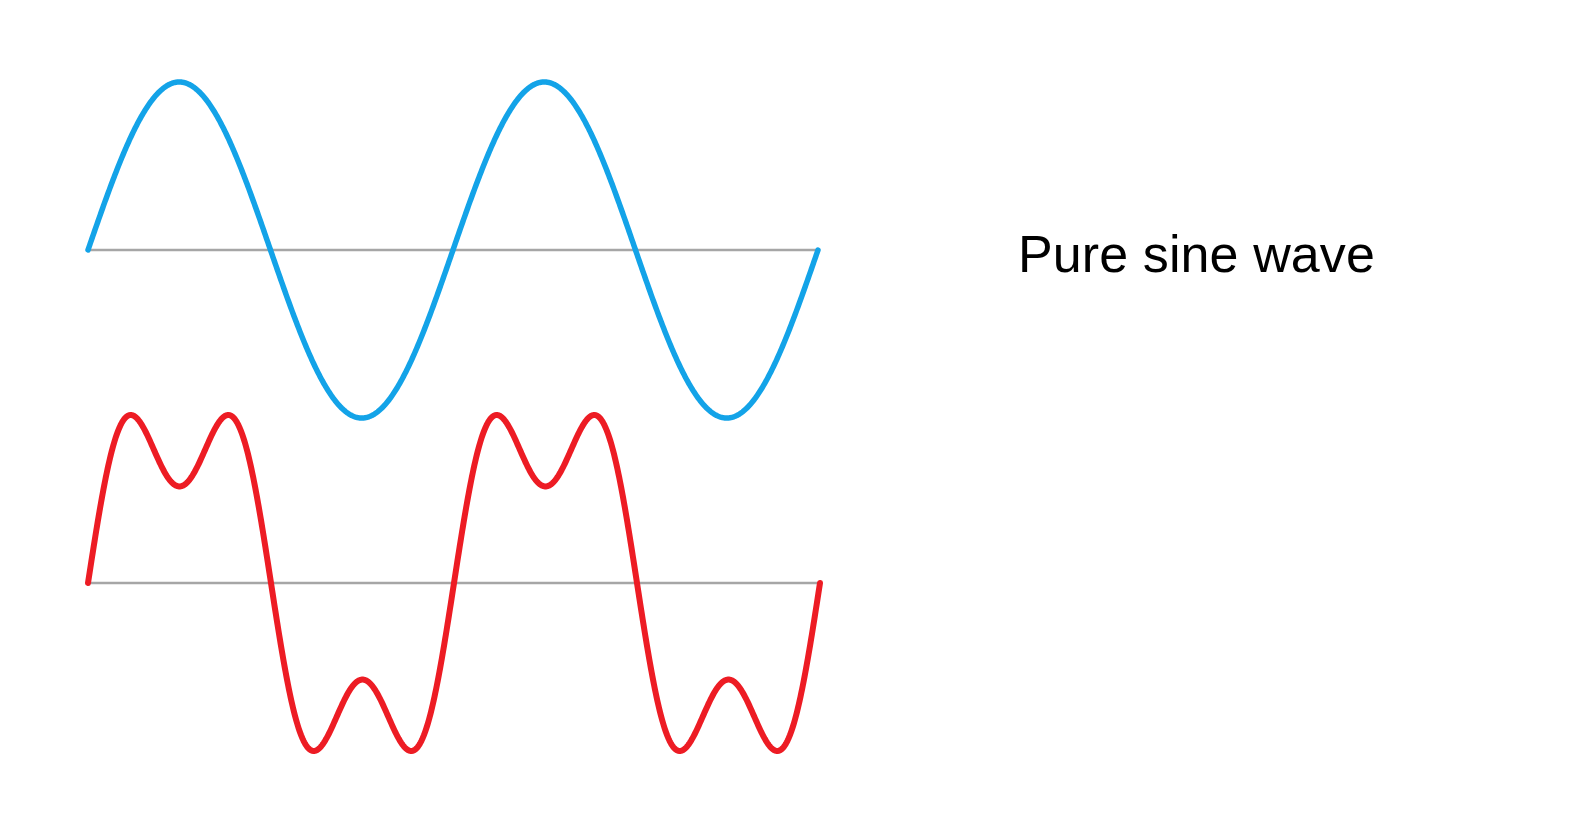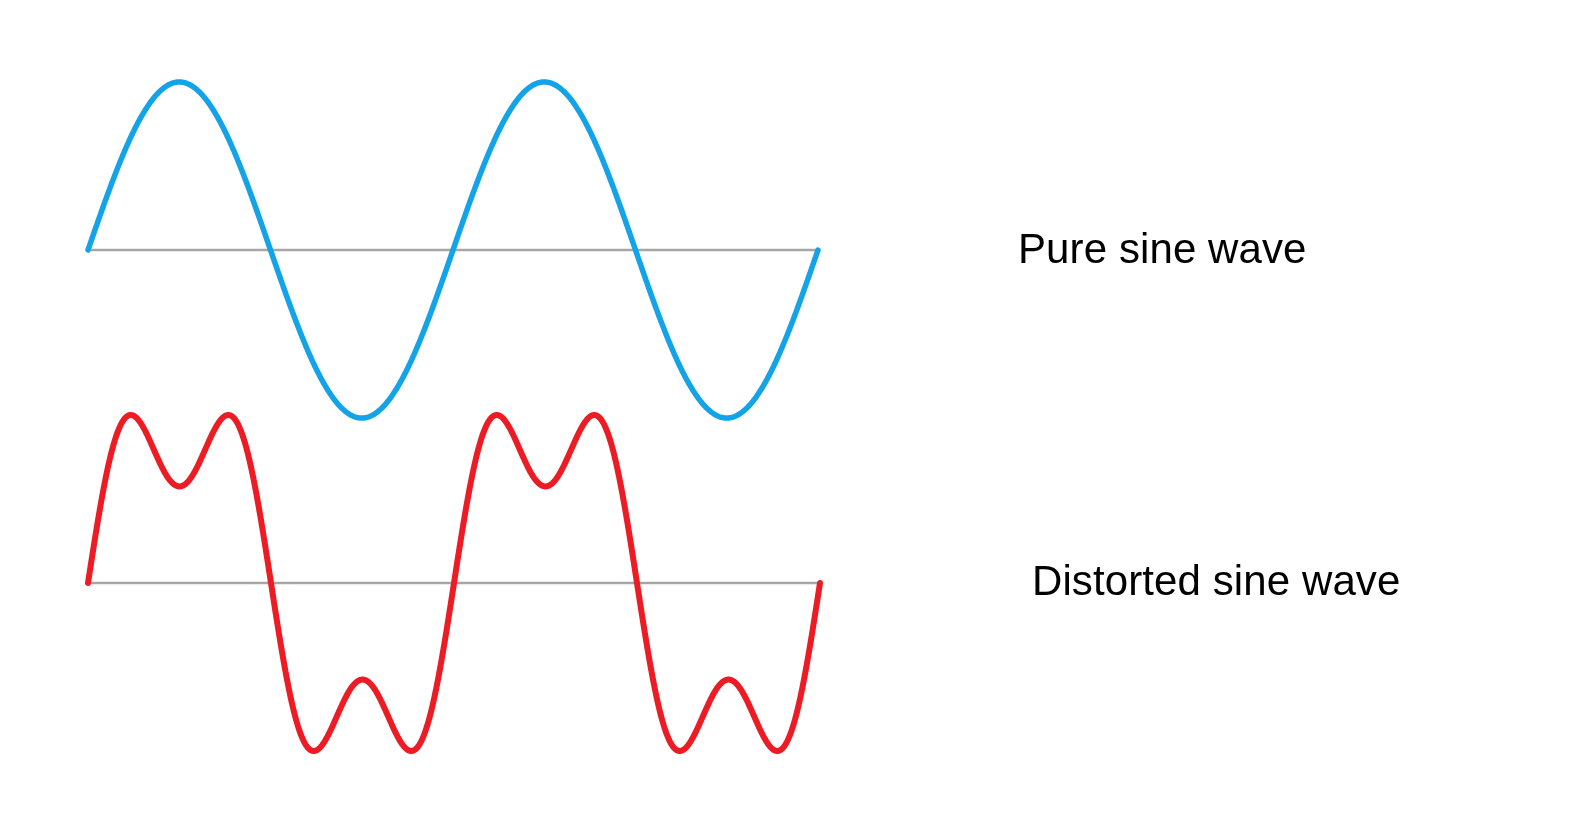--- a/index.html
+++ b/index.html
@@ -26,21 +26,21 @@
     position: absolute;
     left: 0;
     top: 0;
     width: 1585px;
     height: 834px;
     display: block;
   }
   .wave-label {
     position: absolute;
     font-family: "Liberation Sans", sans-serif;
-    font-size: 42px;
+    font-size: 52px;
     font-weight: 400;
     color: #000000;
     white-space: nowrap;
     letter-spacing: 0.1px;
     line-height: 1;
   }
   #label-pure {
     left: 1018px;
     top: 228px;
   }
@@ -60,15 +60,14 @@
 
     <path id="path-pure" fill="none" stroke="#13A3E8" stroke-width="5.5" stroke-linecap="round" stroke-linejoin="round" d="M88.00 250.00 L88.81 247.65 L89.62 245.31 L90.43 242.96 L91.24 240.62 L92.06 238.28 L92.87 235.94 L93.68 233.61 L94.49 231.27 L95.30 228.94 L96.11 226.62 L96.92 224.30 L97.73 221.98 L98.54 219.67 L99.36 217.37 L100.17 215.07 L100.98 212.78 L101.79 210.50 L102.60 208.22 L103.41 205.95 L104.22 203.69 L105.03 201.44 L105.84 199.20 L106.66 196.97 L107.47 194.75 L108.28 192.54 L109.09 190.34 L109.90 188.16 L110.71 185.98 L111.52 183.82 L112.33 181.67 L113.14 179.53 L113.96 177.41 L114.77 175.30 L115.58 173.21 L116.39 171.13 L117.20 169.07 L118.01 167.02 L118.82 164.99 L119.63 162.97 L120.44 160.97 L121.26 158.99 L122.07 157.03 L122.88 155.09 L123.69 153.16 L124.50 151.25 L125.31 149.36 L126.12 147.50 L126.93 145.65 L127.74 143.82 L128.56 142.01 L129.37 140.23 L130.18 138.46 L130.99 136.72 L131.80 135.00 L132.61 133.30 L133.42 131.62 L134.23 129.97 L135.04 128.34 L135.86 126.73 L136.67 125.15 L137.48 123.59 L138.29 122.06 L139.10 120.55 L139.91 119.07 L140.72 117.61 L141.53 116.18 L142.34 114.78 L143.16 113.40 L143.97 112.05 L144.78 110.72 L145.59 109.42 L146.40 108.15 L147.21 106.91 L148.02 105.69 L148.83 104.51 L149.64 103.35 L150.46 102.22 L151.27 101.12 L152.08 100.05 L152.89 99.00 L153.70 97.99 L154.51 97.01 L155.32 96.05 L156.13 95.13 L156.94 94.23 L157.76 93.37 L158.57 92.54 L159.38 91.73 L160.19 90.96 L161.00 90.22 L161.81 89.51 L162.62 88.84 L163.43 88.19 L164.24 87.57 L165.06 86.99 L165.87 86.44 L166.68 85.92 L167.49 85.43 L168.30 84.98 L169.11 84.55 L169.92 84.16 L170.73 83.80 L171.54 83.48 L172.36 83.18 L173.17 82.92 L173.98 82.69 L174.79 82.50 L175.60 82.33 L176.41 82.20 L177.22 82.10 L178.03 82.04 L178.84 82.00 L179.66 82.00 L180.47 82.04 L181.28 82.10 L182.09 82.20 L182.90 82.33 L183.71 82.50 L184.52 82.69 L185.33 82.92 L186.14 83.18 L186.96 83.48 L187.77 83.80 L188.58 84.16 L189.39 84.55 L190.20 84.98 L191.01 85.43 L191.82 85.92 L192.63 86.44 L193.44 86.99 L194.26 87.57 L195.07 88.19 L195.88 88.84 L196.69 89.51 L197.50 90.22 L198.31 90.96 L199.12 91.73 L199.93 92.54 L200.74 93.37 L201.56 94.23 L202.37 95.13 L203.18 96.05 L203.99 97.01 L204.80 97.99 L205.61 99.00 L206.42 100.05 L207.23 101.12 L208.04 102.22 L208.86 103.35 L209.67 104.51 L210.48 105.69 L211.29 106.91 L212.10 108.15 L212.91 109.42 L213.72 110.72 L214.53 112.05 L215.34 113.40 L216.16 114.78 L216.97 116.18 L217.78 117.61 L218.59 119.07 L219.40 120.55 L220.21 122.06 L221.02 123.59 L221.83 125.15 L222.64 126.73 L223.46 128.34 L224.27 129.97 L225.08 131.62 L225.89 133.30 L226.70 135.00 L227.51 136.72 L228.32 138.46 L229.13 140.23 L229.94 142.01 L230.76 143.82 L231.57 145.65 L232.38 147.50 L233.19 149.36 L234.00 151.25 L234.81 153.16 L235.62 155.09 L236.43 157.03 L237.24 158.99 L238.06 160.97 L238.87 162.97 L239.68 164.99 L240.49 167.02 L241.30 169.07 L242.11 171.13 L242.92 173.21 L243.73 175.30 L244.54 177.41 L245.36 179.53 L246.17 181.67 L246.98 183.82 L247.79 185.98 L248.60 188.16 L249.41 190.34 L250.22 192.54 L251.03 194.75 L251.84 196.97 L252.66 199.20 L253.47 201.44 L254.28 203.69 L255.09 205.95 L255.90 208.22 L256.71 210.50 L257.52 212.78 L258.33 215.07 L259.14 217.37 L259.96 219.67 L260.77 221.98 L261.58 224.30 L262.39 226.62 L263.20 228.94 L264.01 231.27 L264.82 233.61 L265.63 235.94 L266.44 238.28 L267.26 240.62 L268.07 242.96 L268.88 245.31 L269.69 247.65 L270.50 250.00 L271.31 252.35 L272.12 254.69 L272.93 257.04 L273.74 259.38 L274.56 261.72 L275.37 264.06 L276.18 266.39 L276.99 268.73 L277.80 271.06 L278.61 273.38 L279.42 275.70 L280.23 278.02 L281.04 280.33 L281.86 282.63 L282.67 284.93 L283.48 287.22 L284.29 289.50 L285.10 291.78 L285.91 294.05 L286.72 296.31 L287.53 298.56 L288.34 300.80 L289.16 303.03 L289.97 305.25 L290.78 307.46 L291.59 309.66 L292.40 311.84 L293.21 314.02 L294.02 316.18 L294.83 318.33 L295.64 320.47 L296.46 322.59 L297.27 324.70 L298.08 326.79 L298.89 328.87 L299.70 330.93 L300.51 332.98 L301.32 335.01 L302.13 337.03 L302.94 339.03 L303.76 341.01 L304.57 342.97 L305.38 344.91 L306.19 346.84 L307.00 348.75 L307.81 350.64 L308.62 352.50 L309.43 354.35 L310.24 356.18 L311.06 357.99 L311.87 359.77 L312.68 361.54 L313.49 363.28 L314.30 365.00 L315.11 366.70 L315.92 368.38 L316.73 370.03 L317.54 371.66 L318.36 373.27 L319.17 374.85 L319.98 376.41 L320.79 377.94 L321.60 379.45 L322.41 380.93 L323.22 382.39 L324.03 383.82 L324.84 385.22 L325.66 386.60 L326.47 387.95 L327.28 389.28 L328.09 390.58 L328.90 391.85 L329.71 393.09 L330.52 394.31 L331.33 395.49 L332.14 396.65 L332.96 397.78 L333.77 398.88 L334.58 399.95 L335.39 401.00 L336.20 402.01 L337.01 402.99 L337.82 403.95 L338.63 404.87 L339.44 405.77 L340.26 406.63 L341.07 407.46 L341.88 408.27 L342.69 409.04 L343.50 409.78 L344.31 410.49 L345.12 411.16 L345.93 411.81 L346.74 412.43 L347.56 413.01 L348.37 413.56 L349.18 414.08 L349.99 414.57 L350.80 415.02 L351.61 415.45 L352.42 415.84 L353.23 416.20 L354.04 416.52 L354.86 416.82 L355.67 417.08 L356.48 417.31 L357.29 417.50 L358.10 417.67 L358.91 417.80 L359.72 417.90 L360.53 417.96 L361.34 418.00 L362.16 418.00 L362.97 417.96 L363.78 417.90 L364.59 417.80 L365.40 417.67 L366.21 417.50 L367.02 417.31 L367.83 417.08 L368.64 416.82 L369.46 416.52 L370.27 416.20 L371.08 415.84 L371.89 415.45 L372.70 415.02 L373.51 414.57 L374.32 414.08 L375.13 413.56 L375.94 413.01 L376.76 412.43 L377.57 411.81 L378.38 411.16 L379.19 410.49 L380.00 409.78 L380.81 409.04 L381.62 408.27 L382.43 407.46 L383.24 406.63 L384.06 405.77 L384.87 404.87 L385.68 403.95 L386.49 402.99 L387.30 402.01 L388.11 401.00 L388.92 399.95 L389.73 398.88 L390.54 397.78 L391.36 396.65 L392.17 395.49 L392.98 394.31 L393.79 393.09 L394.60 391.85 L395.41 390.58 L396.22 389.28 L397.03 387.95 L397.84 386.60 L398.66 385.22 L399.47 383.82 L400.28 382.39 L401.09 380.93 L401.90 379.45 L402.71 377.94 L403.52 376.41 L404.33 374.85 L405.14 373.27 L405.96 371.66 L406.77 370.03 L407.58 368.38 L408.39 366.70 L409.20 365.00 L410.01 363.28 L410.82 361.54 L411.63 359.77 L412.44 357.99 L413.26 356.18 L414.07 354.35 L414.88 352.50 L415.69 350.64 L416.50 348.75 L417.31 346.84 L418.12 344.91 L418.93 342.97 L419.74 341.01 L420.56 339.03 L421.37 337.03 L422.18 335.01 L422.99 332.98 L423.80 330.93 L424.61 328.87 L425.42 326.79 L426.23 324.70 L427.04 322.59 L427.86 320.47 L428.67 318.33 L429.48 316.18 L430.29 314.02 L431.10 311.84 L431.91 309.66 L432.72 307.46 L433.53 305.25 L434.34 303.03 L435.16 300.80 L435.97 298.56 L436.78 296.31 L437.59 294.05 L438.40 291.78 L439.21 289.50 L440.02 287.22 L440.83 284.93 L441.64 282.63 L442.46 280.33 L443.27 278.02 L444.08 275.70 L444.89 273.38 L445.70 271.06 L446.51 268.73 L447.32 266.39 L448.13 264.06 L448.94 261.72 L449.76 259.38 L450.57 257.04 L451.38 254.69 L452.19 252.35 L453.00 250.00 L453.81 247.65 L454.62 245.31 L455.43 242.96 L456.24 240.62 L457.06 238.28 L457.87 235.94 L458.68 233.61 L459.49 231.27 L460.30 228.94 L461.11 226.62 L461.92 224.30 L462.73 221.98 L463.54 219.67 L464.36 217.37 L465.17 215.07 L465.98 212.78 L466.79 210.50 L467.60 208.22 L468.41 205.95 L469.22 203.69 L470.03 201.44 L470.84 199.20 L471.66 196.97 L472.47 194.75 L473.28 192.54 L474.09 190.34 L474.90 188.16 L475.71 185.98 L476.52 183.82 L477.33 181.67 L478.14 179.53 L478.96 177.41 L479.77 175.30 L480.58 173.21 L481.39 171.13 L482.20 169.07 L483.01 167.02 L483.82 164.99 L484.63 162.97 L485.44 160.97 L486.26 158.99 L487.07 157.03 L487.88 155.09 L488.69 153.16 L489.50 151.25 L490.31 149.36 L491.12 147.50 L491.93 145.65 L492.74 143.82 L493.56 142.01 L494.37 140.23 L495.18 138.46 L495.99 136.72 L496.80 135.00 L497.61 133.30 L498.42 131.62 L499.23 129.97 L500.04 128.34 L500.86 126.73 L501.67 125.15 L502.48 123.59 L503.29 122.06 L504.10 120.55 L504.91 119.07 L505.72 117.61 L506.53 116.18 L507.34 114.78 L508.16 113.40 L508.97 112.05 L509.78 110.72 L510.59 109.42 L511.40 108.15 L512.21 106.91 L513.02 105.69 L513.83 104.51 L514.64 103.35 L515.46 102.22 L516.27 101.12 L517.08 100.05 L517.89 99.00 L518.70 97.99 L519.51 97.01 L520.32 96.05 L521.13 95.13 L521.94 94.23 L522.76 93.37 L523.57 92.54 L524.38 91.73 L525.19 90.96 L526.00 90.22 L526.81 89.51 L527.62 88.84 L528.43 88.19 L529.24 87.57 L530.06 86.99 L530.87 86.44 L531.68 85.92 L532.49 85.43 L533.30 84.98 L534.11 84.55 L534.92 84.16 L535.73 83.80 L536.54 83.48 L537.36 83.18 L538.17 82.92 L538.98 82.69 L539.79 82.50 L540.60 82.33 L541.41 82.20 L542.22 82.10 L543.03 82.04 L543.84 82.00 L544.66 82.00 L545.47 82.04 L546.28 82.10 L547.09 82.20 L547.90 82.33 L548.71 82.50 L549.52 82.69 L550.33 82.92 L551.14 83.18 L551.96 83.48 L552.77 83.80 L553.58 84.16 L554.39 84.55 L555.20 84.98 L556.01 85.43 L556.82 85.92 L557.63 86.44 L558.44 86.99 L559.26 87.57 L560.07 88.19 L560.88 88.84 L561.69 89.51 L562.50 90.22 L563.31 90.96 L564.12 91.73 L564.93 92.54 L565.74 93.37 L566.56 94.23 L567.37 95.13 L568.18 96.05 L568.99 97.01 L569.80 97.99 L570.61 99.00 L571.42 100.05 L572.23 101.12 L573.04 102.22 L573.86 103.35 L574.67 104.51 L575.48 105.69 L576.29 106.91 L577.10 108.15 L577.91 109.42 L578.72 110.72 L579.53 112.05 L580.34 113.40 L581.16 114.78 L581.97 116.18 L582.78 117.61 L583.59 119.07 L584.40 120.55 L585.21 122.06 L586.02 123.59 L586.83 125.15 L587.64 126.73 L588.46 128.34 L589.27 129.97 L590.08 131.62 L590.89 133.30 L591.70 135.00 L592.51 136.72 L593.32 138.46 L594.13 140.23 L594.94 142.01 L595.76 143.82 L596.57 145.65 L597.38 147.50 L598.19 149.36 L599.00 151.25 L599.81 153.16 L600.62 155.09 L601.43 157.03 L602.24 158.99 L603.06 160.97 L603.87 162.97 L604.68 164.99 L605.49 167.02 L606.30 169.07 L607.11 171.13 L607.92 173.21 L608.73 175.30 L609.54 177.41 L610.36 179.53 L611.17 181.67 L611.98 183.82 L612.79 185.98 L613.60 188.16 L614.41 190.34 L615.22 192.54 L616.03 194.75 L616.84 196.97 L617.66 199.20 L618.47 201.44 L619.28 203.69 L620.09 205.95 L620.90 208.22 L621.71 210.50 L622.52 212.78 L623.33 215.07 L624.14 217.37 L624.96 219.67 L625.77 221.98 L626.58 224.30 L627.39 226.62 L628.20 228.94 L629.01 231.27 L629.82 233.61 L630.63 235.94 L631.44 238.28 L632.26 240.62 L633.07 242.96 L633.88 245.31 L634.69 247.65 L635.50 250.00 L636.31 252.35 L637.12 254.69 L637.93 257.04 L638.74 259.38 L639.56 261.72 L640.37 264.06 L641.18 266.39 L641.99 268.73 L642.80 271.06 L643.61 273.38 L644.42 275.70 L645.23 278.02 L646.04 280.33 L646.86 282.63 L647.67 284.93 L648.48 287.22 L649.29 289.50 L650.10 291.78 L650.91 294.05 L651.72 296.31 L652.53 298.56 L653.34 300.80 L654.16 303.03 L654.97 305.25 L655.78 307.46 L656.59 309.66 L657.40 311.84 L658.21 314.02 L659.02 316.18 L659.83 318.33 L660.64 320.47 L661.46 322.59 L662.27 324.70 L663.08 326.79 L663.89 328.87 L664.70 330.93 L665.51 332.98 L666.32 335.01 L667.13 337.03 L667.94 339.03 L668.76 341.01 L669.57 342.97 L670.38 344.91 L671.19 346.84 L672.00 348.75 L672.81 350.64 L673.62 352.50 L674.43 354.35 L675.24 356.18 L676.06 357.99 L676.87 359.77 L677.68 361.54 L678.49 363.28 L679.30 365.00 L680.11 366.70 L680.92 368.38 L681.73 370.03 L682.54 371.66 L683.36 373.27 L684.17 374.85 L684.98 376.41 L685.79 377.94 L686.60 379.45 L687.41 380.93 L688.22 382.39 L689.03 383.82 L689.84 385.22 L690.66 386.60 L691.47 387.95 L692.28 389.28 L693.09 390.58 L693.90 391.85 L694.71 393.09 L695.52 394.31 L696.33 395.49 L697.14 396.65 L697.96 397.78 L698.77 398.88 L699.58 399.95 L700.39 401.00 L701.20 402.01 L702.01 402.99 L702.82 403.95 L703.63 404.87 L704.44 405.77 L705.26 406.63 L706.07 407.46 L706.88 408.27 L707.69 409.04 L708.50 409.78 L709.31 410.49 L710.12 411.16 L710.93 411.81 L711.74 412.43 L712.56 413.01 L713.37 413.56 L714.18 414.08 L714.99 414.57 L715.80 415.02 L716.61 415.45 L717.42 415.84 L718.23 416.20 L719.04 416.52 L719.86 416.82 L720.67 417.08 L721.48 417.31 L722.29 417.50 L723.10 417.67 L723.91 417.80 L724.72 417.90 L725.53 417.96 L726.34 418.00 L727.16 418.00 L727.97 417.96 L728.78 417.90 L729.59 417.80 L730.40 417.67 L731.21 417.50 L732.02 417.31 L732.83 417.08 L733.64 416.82 L734.46 416.52 L735.27 416.20 L736.08 415.84 L736.89 415.45 L737.70 415.02 L738.51 414.57 L739.32 414.08 L740.13 413.56 L740.94 413.01 L741.76 412.43 L742.57 411.81 L743.38 411.16 L744.19 410.49 L745.00 409.78 L745.81 409.04 L746.62 408.27 L747.43 407.46 L748.24 406.63 L749.06 405.77 L749.87 404.87 L750.68 403.95 L751.49 402.99 L752.30 402.01 L753.11 401.00 L753.92 399.95 L754.73 398.88 L755.54 397.78 L756.36 396.65 L757.17 395.49 L757.98 394.31 L758.79 393.09 L759.60 391.85 L760.41 390.58 L761.22 389.28 L762.03 387.95 L762.84 386.60 L763.66 385.22 L764.47 383.82 L765.28 382.39 L766.09 380.93 L766.90 379.45 L767.71 377.94 L768.52 376.41 L769.33 374.85 L770.14 373.27 L770.96 371.66 L771.77 370.03 L772.58 368.38 L773.39 366.70 L774.20 365.00 L775.01 363.28 L775.82 361.54 L776.63 359.77 L777.44 357.99 L778.26 356.18 L779.07 354.35 L779.88 352.50 L780.69 350.64 L781.50 348.75 L782.31 346.84 L783.12 344.91 L783.93 342.97 L784.74 341.01 L785.56 339.03 L786.37 337.03 L787.18 335.01 L787.99 332.98 L788.80 330.93 L789.61 328.87 L790.42 326.79 L791.23 324.70 L792.04 322.59 L792.86 320.47 L793.67 318.33 L794.48 316.18 L795.29 314.02 L796.10 311.84 L796.91 309.66 L797.72 307.46 L798.53 305.25 L799.34 303.03 L800.16 300.80 L800.97 298.56 L801.78 296.31 L802.59 294.05 L803.40 291.78 L804.21 289.50 L805.02 287.22 L805.83 284.93 L806.64 282.63 L807.46 280.33 L808.27 278.02 L809.08 275.70 L809.89 273.38 L810.70 271.06 L811.51 268.73 L812.32 266.39 L813.13 264.06 L813.94 261.72 L814.76 259.38 L815.57 257.04 L816.38 254.69 L817.19 252.35 L818.00 250.00"></path>
 
     <line id="baseline-distorted" x1="88" y1="583" x2="820" y2="583" stroke="#A6A6A6" stroke-width="2.5"></line>
 
     <path id="path-distorted" fill="none" stroke="#ED1C24" stroke-width="6" stroke-linecap="round" stroke-linejoin="round" d="M88.00 583.00 L88.81 577.75 L89.63 572.50 L90.44 567.26 L91.25 562.04 L92.07 556.84 L92.88 551.67 L93.69 546.54 L94.51 541.44 L95.32 536.38 L96.13 531.38 L96.95 526.43 L97.76 521.54 L98.57 516.71 L99.39 511.95 L100.20 507.27 L101.01 502.67 L101.83 498.15 L102.64 493.71 L103.45 489.37 L104.27 485.13 L105.08 480.98 L105.89 476.94 L106.71 473.01 L107.52 469.19 L108.33 465.48 L109.15 461.89 L109.96 458.42 L110.77 455.07 L111.59 451.85 L112.40 448.76 L113.21 445.79 L114.03 442.96 L114.84 440.26 L115.65 437.70 L116.47 435.27 L117.28 432.98 L118.09 430.83 L118.91 428.82 L119.72 426.94 L120.53 425.21 L121.35 423.61 L122.16 422.15 L122.97 420.84 L123.79 419.65 L124.60 418.61 L125.41 417.70 L126.23 416.93 L127.04 416.29 L127.85 415.78 L128.67 415.40 L129.48 415.15 L130.29 415.02 L131.11 415.01 L131.92 415.13 L132.73 415.36 L133.55 415.70 L134.36 416.15 L135.17 416.72 L135.99 417.38 L136.80 418.15 L137.61 419.01 L138.43 419.96 L139.24 421.01 L140.05 422.13 L140.87 423.34 L141.68 424.62 L142.49 425.97 L143.31 427.39 L144.12 428.87 L144.93 430.41 L145.75 432.00 L146.56 433.64 L147.37 435.32 L148.19 437.04 L149.00 438.79 L149.81 440.57 L150.63 442.38 L151.44 444.20 L152.25 446.03 L153.07 447.88 L153.88 449.72 L154.69 451.57 L155.51 453.41 L156.32 455.24 L157.13 457.06 L157.95 458.85 L158.76 460.62 L159.57 462.36 L160.39 464.07 L161.20 465.74 L162.01 467.37 L162.83 468.96 L163.64 470.49 L164.45 471.98 L165.27 473.40 L166.08 474.77 L166.89 476.08 L167.71 477.31 L168.52 478.48 L169.33 479.58 L170.15 480.60 L170.96 481.55 L171.77 482.42 L172.59 483.21 L173.40 483.91 L174.21 484.53 L175.03 485.06 L175.84 485.51 L176.65 485.87 L177.47 486.14 L178.28 486.32 L179.09 486.41 L179.91 486.41 L180.72 486.32 L181.53 486.14 L182.35 485.87 L183.16 485.51 L183.97 485.06 L184.79 484.53 L185.60 483.91 L186.41 483.21 L187.23 482.42 L188.04 481.55 L188.85 480.60 L189.67 479.58 L190.48 478.48 L191.29 477.31 L192.11 476.08 L192.92 474.77 L193.73 473.40 L194.55 471.98 L195.36 470.49 L196.17 468.96 L196.99 467.37 L197.80 465.74 L198.61 464.07 L199.43 462.36 L200.24 460.62 L201.05 458.85 L201.87 457.06 L202.68 455.24 L203.49 453.41 L204.31 451.57 L205.12 449.72 L205.93 447.88 L206.75 446.03 L207.56 444.20 L208.37 442.38 L209.19 440.57 L210.00 438.79 L210.81 437.04 L211.63 435.32 L212.44 433.64 L213.25 432.00 L214.07 430.41 L214.88 428.87 L215.69 427.39 L216.51 425.97 L217.32 424.62 L218.13 423.34 L218.95 422.13 L219.76 421.01 L220.57 419.96 L221.39 419.01 L222.20 418.15 L223.01 417.38 L223.83 416.72 L224.64 416.15 L225.45 415.70 L226.27 415.36 L227.08 415.13 L227.89 415.01 L228.71 415.02 L229.52 415.15 L230.33 415.40 L231.15 415.78 L231.96 416.29 L232.77 416.93 L233.59 417.70 L234.40 418.61 L235.21 419.65 L236.03 420.84 L236.84 422.15 L237.65 423.61 L238.47 425.21 L239.28 426.94 L240.09 428.82 L240.91 430.83 L241.72 432.98 L242.53 435.27 L243.35 437.70 L244.16 440.26 L244.97 442.96 L245.79 445.79 L246.60 448.76 L247.41 451.85 L248.23 455.07 L249.04 458.42 L249.85 461.89 L250.67 465.48 L251.48 469.19 L252.29 473.01 L253.11 476.94 L253.92 480.98 L254.73 485.13 L255.55 489.37 L256.36 493.71 L257.17 498.15 L257.99 502.67 L258.80 507.27 L259.61 511.95 L260.43 516.71 L261.24 521.54 L262.05 526.43 L262.87 531.38 L263.68 536.38 L264.49 541.44 L265.31 546.54 L266.12 551.67 L266.93 556.84 L267.75 562.04 L268.56 567.26 L269.37 572.50 L270.19 577.75 L271.00 583.00 L271.81 588.25 L272.63 593.50 L273.44 598.74 L274.25 603.96 L275.07 609.16 L275.88 614.33 L276.69 619.46 L277.51 624.56 L278.32 629.62 L279.13 634.62 L279.95 639.57 L280.76 644.46 L281.57 649.29 L282.39 654.05 L283.20 658.73 L284.01 663.33 L284.83 667.85 L285.64 672.29 L286.45 676.63 L287.27 680.87 L288.08 685.02 L288.89 689.06 L289.71 692.99 L290.52 696.81 L291.33 700.52 L292.15 704.11 L292.96 707.58 L293.77 710.93 L294.59 714.15 L295.40 717.24 L296.21 720.21 L297.03 723.04 L297.84 725.74 L298.65 728.30 L299.47 730.73 L300.28 733.02 L301.09 735.17 L301.91 737.18 L302.72 739.06 L303.53 740.79 L304.35 742.39 L305.16 743.85 L305.97 745.16 L306.79 746.35 L307.60 747.39 L308.41 748.30 L309.23 749.07 L310.04 749.71 L310.85 750.22 L311.67 750.60 L312.48 750.85 L313.29 750.98 L314.11 750.99 L314.92 750.87 L315.73 750.64 L316.55 750.30 L317.36 749.85 L318.17 749.28 L318.99 748.62 L319.80 747.85 L320.61 746.99 L321.43 746.04 L322.24 744.99 L323.05 743.87 L323.87 742.66 L324.68 741.38 L325.49 740.03 L326.31 738.61 L327.12 737.13 L327.93 735.59 L328.75 734.00 L329.56 732.36 L330.37 730.68 L331.19 728.96 L332.00 727.21 L332.81 725.43 L333.63 723.62 L334.44 721.80 L335.25 719.97 L336.07 718.12 L336.88 716.28 L337.69 714.43 L338.51 712.59 L339.32 710.76 L340.13 708.94 L340.95 707.15 L341.76 705.38 L342.57 703.64 L343.39 701.93 L344.20 700.26 L345.01 698.63 L345.83 697.04 L346.64 695.51 L347.45 694.02 L348.27 692.60 L349.08 691.23 L349.89 689.92 L350.71 688.69 L351.52 687.52 L352.33 686.42 L353.15 685.40 L353.96 684.45 L354.77 683.58 L355.59 682.79 L356.40 682.09 L357.21 681.47 L358.03 680.94 L358.84 680.49 L359.65 680.13 L360.47 679.86 L361.28 679.68 L362.09 679.59 L362.91 679.59 L363.72 679.68 L364.53 679.86 L365.35 680.13 L366.16 680.49 L366.97 680.94 L367.79 681.47 L368.60 682.09 L369.41 682.79 L370.23 683.58 L371.04 684.45 L371.85 685.40 L372.67 686.42 L373.48 687.52 L374.29 688.69 L375.11 689.92 L375.92 691.23 L376.73 692.60 L377.55 694.02 L378.36 695.51 L379.17 697.04 L379.99 698.63 L380.80 700.26 L381.61 701.93 L382.43 703.64 L383.24 705.38 L384.05 707.15 L384.87 708.94 L385.68 710.76 L386.49 712.59 L387.31 714.43 L388.12 716.28 L388.93 718.12 L389.75 719.97 L390.56 721.80 L391.37 723.62 L392.19 725.43 L393.00 727.21 L393.81 728.96 L394.63 730.68 L395.44 732.36 L396.25 734.00 L397.07 735.59 L397.88 737.13 L398.69 738.61 L399.51 740.03 L400.32 741.38 L401.13 742.66 L401.95 743.87 L402.76 744.99 L403.57 746.04 L404.39 746.99 L405.20 747.85 L406.01 748.62 L406.83 749.28 L407.64 749.85 L408.45 750.30 L409.27 750.64 L410.08 750.87 L410.89 750.99 L411.71 750.98 L412.52 750.85 L413.33 750.60 L414.15 750.22 L414.96 749.71 L415.77 749.07 L416.59 748.30 L417.40 747.39 L418.21 746.35 L419.03 745.16 L419.84 743.85 L420.65 742.39 L421.47 740.79 L422.28 739.06 L423.09 737.18 L423.91 735.17 L424.72 733.02 L425.53 730.73 L426.35 728.30 L427.16 725.74 L427.97 723.04 L428.79 720.21 L429.60 717.24 L430.41 714.15 L431.23 710.93 L432.04 707.58 L432.85 704.11 L433.67 700.52 L434.48 696.81 L435.29 692.99 L436.11 689.06 L436.92 685.02 L437.73 680.87 L438.55 676.63 L439.36 672.29 L440.17 667.85 L440.99 663.33 L441.80 658.73 L442.61 654.05 L443.43 649.29 L444.24 644.46 L445.05 639.57 L445.87 634.62 L446.68 629.62 L447.49 624.56 L448.31 619.46 L449.12 614.33 L449.93 609.16 L450.75 603.96 L451.56 598.74 L452.37 593.50 L453.19 588.25 L454.00 583.00 L454.81 577.75 L455.63 572.50 L456.44 567.26 L457.25 562.04 L458.07 556.84 L458.88 551.67 L459.69 546.54 L460.51 541.44 L461.32 536.38 L462.13 531.38 L462.95 526.43 L463.76 521.54 L464.57 516.71 L465.39 511.95 L466.20 507.27 L467.01 502.67 L467.83 498.15 L468.64 493.71 L469.45 489.37 L470.27 485.13 L471.08 480.98 L471.89 476.94 L472.71 473.01 L473.52 469.19 L474.33 465.48 L475.15 461.89 L475.96 458.42 L476.77 455.07 L477.59 451.85 L478.40 448.76 L479.21 445.79 L480.03 442.96 L480.84 440.26 L481.65 437.70 L482.47 435.27 L483.28 432.98 L484.09 430.83 L484.91 428.82 L485.72 426.94 L486.53 425.21 L487.35 423.61 L488.16 422.15 L488.97 420.84 L489.79 419.65 L490.60 418.61 L491.41 417.70 L492.23 416.93 L493.04 416.29 L493.85 415.78 L494.67 415.40 L495.48 415.15 L496.29 415.02 L497.11 415.01 L497.92 415.13 L498.73 415.36 L499.55 415.70 L500.36 416.15 L501.17 416.72 L501.99 417.38 L502.80 418.15 L503.61 419.01 L504.43 419.96 L505.24 421.01 L506.05 422.13 L506.87 423.34 L507.68 424.62 L508.49 425.97 L509.31 427.39 L510.12 428.87 L510.93 430.41 L511.75 432.00 L512.56 433.64 L513.37 435.32 L514.19 437.04 L515.00 438.79 L515.81 440.57 L516.63 442.38 L517.44 444.20 L518.25 446.03 L519.07 447.88 L519.88 449.72 L520.69 451.57 L521.51 453.41 L522.32 455.24 L523.13 457.06 L523.95 458.85 L524.76 460.62 L525.57 462.36 L526.39 464.07 L527.20 465.74 L528.01 467.37 L528.83 468.96 L529.64 470.49 L530.45 471.98 L531.27 473.40 L532.08 474.77 L532.89 476.08 L533.71 477.31 L534.52 478.48 L535.33 479.58 L536.15 480.60 L536.96 481.55 L537.77 482.42 L538.59 483.21 L539.40 483.91 L540.21 484.53 L541.03 485.06 L541.84 485.51 L542.65 485.87 L543.47 486.14 L544.28 486.32 L545.09 486.41 L545.91 486.41 L546.72 486.32 L547.53 486.14 L548.35 485.87 L549.16 485.51 L549.97 485.06 L550.79 484.53 L551.60 483.91 L552.41 483.21 L553.23 482.42 L554.04 481.55 L554.85 480.60 L555.67 479.58 L556.48 478.48 L557.29 477.31 L558.11 476.08 L558.92 474.77 L559.73 473.40 L560.55 471.98 L561.36 470.49 L562.17 468.96 L562.99 467.37 L563.80 465.74 L564.61 464.07 L565.43 462.36 L566.24 460.62 L567.05 458.85 L567.87 457.06 L568.68 455.24 L569.49 453.41 L570.31 451.57 L571.12 449.72 L571.93 447.88 L572.75 446.03 L573.56 444.20 L574.37 442.38 L575.19 440.57 L576.00 438.79 L576.81 437.04 L577.63 435.32 L578.44 433.64 L579.25 432.00 L580.07 430.41 L580.88 428.87 L581.69 427.39 L582.51 425.97 L583.32 424.62 L584.13 423.34 L584.95 422.13 L585.76 421.01 L586.57 419.96 L587.39 419.01 L588.20 418.15 L589.01 417.38 L589.83 416.72 L590.64 416.15 L591.45 415.70 L592.27 415.36 L593.08 415.13 L593.89 415.01 L594.71 415.02 L595.52 415.15 L596.33 415.40 L597.15 415.78 L597.96 416.29 L598.77 416.93 L599.59 417.70 L600.40 418.61 L601.21 419.65 L602.03 420.84 L602.84 422.15 L603.65 423.61 L604.47 425.21 L605.28 426.94 L606.09 428.82 L606.91 430.83 L607.72 432.98 L608.53 435.27 L609.35 437.70 L610.16 440.26 L610.97 442.96 L611.79 445.79 L612.60 448.76 L613.41 451.85 L614.23 455.07 L615.04 458.42 L615.85 461.89 L616.67 465.48 L617.48 469.19 L618.29 473.01 L619.11 476.94 L619.92 480.98 L620.73 485.13 L621.55 489.37 L622.36 493.71 L623.17 498.15 L623.99 502.67 L624.80 507.27 L625.61 511.95 L626.43 516.71 L627.24 521.54 L628.05 526.43 L628.87 531.38 L629.68 536.38 L630.49 541.44 L631.31 546.54 L632.12 551.67 L632.93 556.84 L633.75 562.04 L634.56 567.26 L635.37 572.50 L636.19 577.75 L637.00 583.00 L637.81 588.25 L638.63 593.50 L639.44 598.74 L640.25 603.96 L641.07 609.16 L641.88 614.33 L642.69 619.46 L643.51 624.56 L644.32 629.62 L645.13 634.62 L645.95 639.57 L646.76 644.46 L647.57 649.29 L648.39 654.05 L649.20 658.73 L650.01 663.33 L650.83 667.85 L651.64 672.29 L652.45 676.63 L653.27 680.87 L654.08 685.02 L654.89 689.06 L655.71 692.99 L656.52 696.81 L657.33 700.52 L658.15 704.11 L658.96 707.58 L659.77 710.93 L660.59 714.15 L661.40 717.24 L662.21 720.21 L663.03 723.04 L663.84 725.74 L664.65 728.30 L665.47 730.73 L666.28 733.02 L667.09 735.17 L667.91 737.18 L668.72 739.06 L669.53 740.79 L670.35 742.39 L671.16 743.85 L671.97 745.16 L672.79 746.35 L673.60 747.39 L674.41 748.30 L675.23 749.07 L676.04 749.71 L676.85 750.22 L677.67 750.60 L678.48 750.85 L679.29 750.98 L680.11 750.99 L680.92 750.87 L681.73 750.64 L682.55 750.30 L683.36 749.85 L684.17 749.28 L684.99 748.62 L685.80 747.85 L686.61 746.99 L687.43 746.04 L688.24 744.99 L689.05 743.87 L689.87 742.66 L690.68 741.38 L691.49 740.03 L692.31 738.61 L693.12 737.13 L693.93 735.59 L694.75 734.00 L695.56 732.36 L696.37 730.68 L697.19 728.96 L698.00 727.21 L698.81 725.43 L699.63 723.62 L700.44 721.80 L701.25 719.97 L702.07 718.12 L702.88 716.28 L703.69 714.43 L704.51 712.59 L705.32 710.76 L706.13 708.94 L706.95 707.15 L707.76 705.38 L708.57 703.64 L709.39 701.93 L710.20 700.26 L711.01 698.63 L711.83 697.04 L712.64 695.51 L713.45 694.02 L714.27 692.60 L715.08 691.23 L715.89 689.92 L716.71 688.69 L717.52 687.52 L718.33 686.42 L719.15 685.40 L719.96 684.45 L720.77 683.58 L721.59 682.79 L722.40 682.09 L723.21 681.47 L724.03 680.94 L724.84 680.49 L725.65 680.13 L726.47 679.86 L727.28 679.68 L728.09 679.59 L728.91 679.59 L729.72 679.68 L730.53 679.86 L731.35 680.13 L732.16 680.49 L732.97 680.94 L733.79 681.47 L734.60 682.09 L735.41 682.79 L736.23 683.58 L737.04 684.45 L737.85 685.40 L738.67 686.42 L739.48 687.52 L740.29 688.69 L741.11 689.92 L741.92 691.23 L742.73 692.60 L743.55 694.02 L744.36 695.51 L745.17 697.04 L745.99 698.63 L746.80 700.26 L747.61 701.93 L748.43 703.64 L749.24 705.38 L750.05 707.15 L750.87 708.94 L751.68 710.76 L752.49 712.59 L753.31 714.43 L754.12 716.28 L754.93 718.12 L755.75 719.97 L756.56 721.80 L757.37 723.62 L758.19 725.43 L759.00 727.21 L759.81 728.96 L760.63 730.68 L761.44 732.36 L762.25 734.00 L763.07 735.59 L763.88 737.13 L764.69 738.61 L765.51 740.03 L766.32 741.38 L767.13 742.66 L767.95 743.87 L768.76 744.99 L769.57 746.04 L770.39 746.99 L771.20 747.85 L772.01 748.62 L772.83 749.28 L773.64 749.85 L774.45 750.30 L775.27 750.64 L776.08 750.87 L776.89 750.99 L777.71 750.98 L778.52 750.85 L779.33 750.60 L780.15 750.22 L780.96 749.71 L781.77 749.07 L782.59 748.30 L783.40 747.39 L784.21 746.35 L785.03 745.16 L785.84 743.85 L786.65 742.39 L787.47 740.79 L788.28 739.06 L789.09 737.18 L789.91 735.17 L790.72 733.02 L791.53 730.73 L792.35 728.30 L793.16 725.74 L793.97 723.04 L794.79 720.21 L795.60 717.24 L796.41 714.15 L797.23 710.93 L798.04 707.58 L798.85 704.11 L799.67 700.52 L800.48 696.81 L801.29 692.99 L802.11 689.06 L802.92 685.02 L803.73 680.87 L804.55 676.63 L805.36 672.29 L806.17 667.85 L806.99 663.33 L807.80 658.73 L808.61 654.05 L809.43 649.29 L810.24 644.46 L811.05 639.57 L811.87 634.62 L812.68 629.62 L813.49 624.56 L814.31 619.46 L815.12 614.33 L815.93 609.16 L816.75 603.96 L817.56 598.74 L818.37 593.50 L819.19 588.25 L820.00 583.00"></path>
   </svg>
 
   <div class="wave-label" id="label-pure">Pure sine wave</div>
 
-  <div class="wave-label" id="label-distorted">Distorted sine wave</div>
 
 </div>
 
 </body></html>

